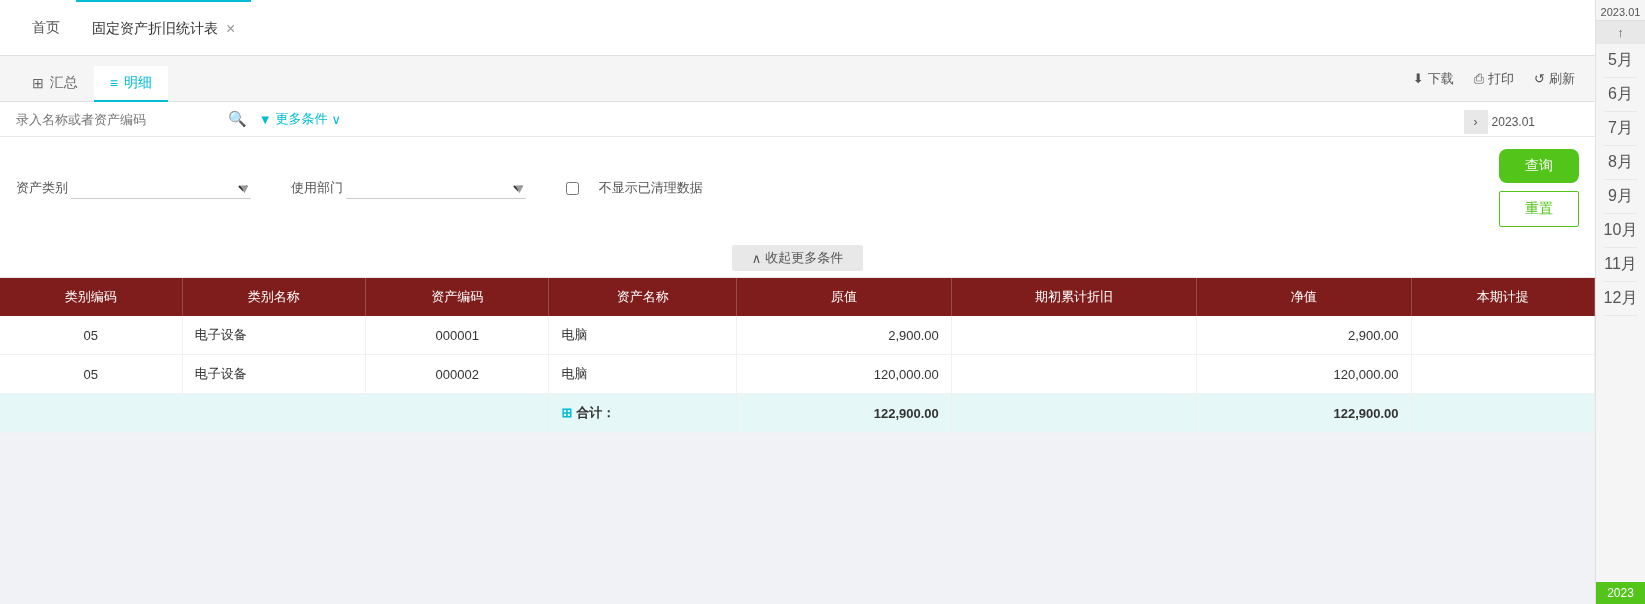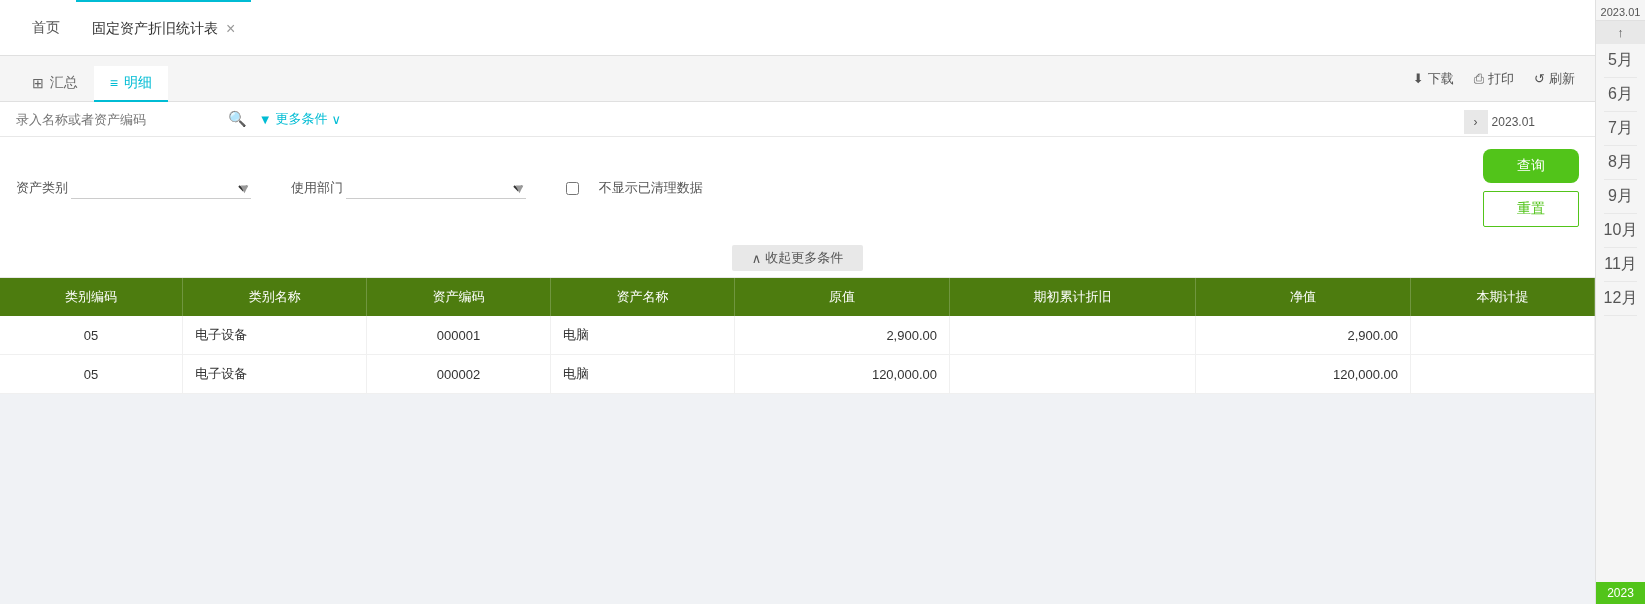--- a/index.html
+++ b/index.html
@@ -201,21 +201,21 @@
       border: none;
       padding: 8px 16px;
       font-size: 14px;
       cursor: pointer;
       border-radius: 8px;
     }
     .reset-btn {
       background: #fff;
       color: #52c41a;
       border: 1px solid #52c41a;
-      padding: 8px 33px;
+      padding: 8px 25px;
       font-size: 14px;
       cursor: pointer;
       border-radius: 2px;
     }
     .adv-filter-actions {
       display: flex;
       flex-direction: column;
       gap: 8px;
       margin-left: auto;
     }
@@ -240,21 +240,21 @@
     .table-wrap {
       background: #fff;
       overflow-x: auto;
     }
     table {
       width: 100%;
       border-collapse: collapse;
       font-size: 13px;
     }
     thead tr {
-      background: #4d7c0f;
+      background: #7f1d1d;
       color: #fff;
       padding-left: 9px;
     }
     thead th {
       padding: 10px 12px;
       text-align: center;
       font-weight: normal;
       white-space: nowrap;
       border-right: 1px solid rgba(255,255,255,0.2);
     }
@@ -454,20 +454,28 @@
             <tr>
       <td>05</td>
       <td class="td-left">电子设备</td>
       <td>000002</td>
       <td class="td-left">电脑</td>
       <td class="td-right">120,000.00</td>
       <td class="td-right"></td>
       <td class="td-right">120,000.00</td>
       <td class="td-right"></td>
     </tr>
+            <tr class="total-row">
+    <td colspan="3"></td>
+    <td class="td-left"><span class="total-icon">⊞</span>合计：</td>
+    <td class="td-right">122,900.00</td>
+    <td class="td-right"></td>
+    <td class="td-right">122,900.00</td>
+    <td class="td-right"></td>
+  </tr>
           </tbody>
       </table>
     </div>
 
   </div>
 
   <div class="right-panel">
     <div class="right-panel-date-top">2023.01</div>
     <div class="right-panel-scroll-up">↑</div>
     <div id="month-list">

